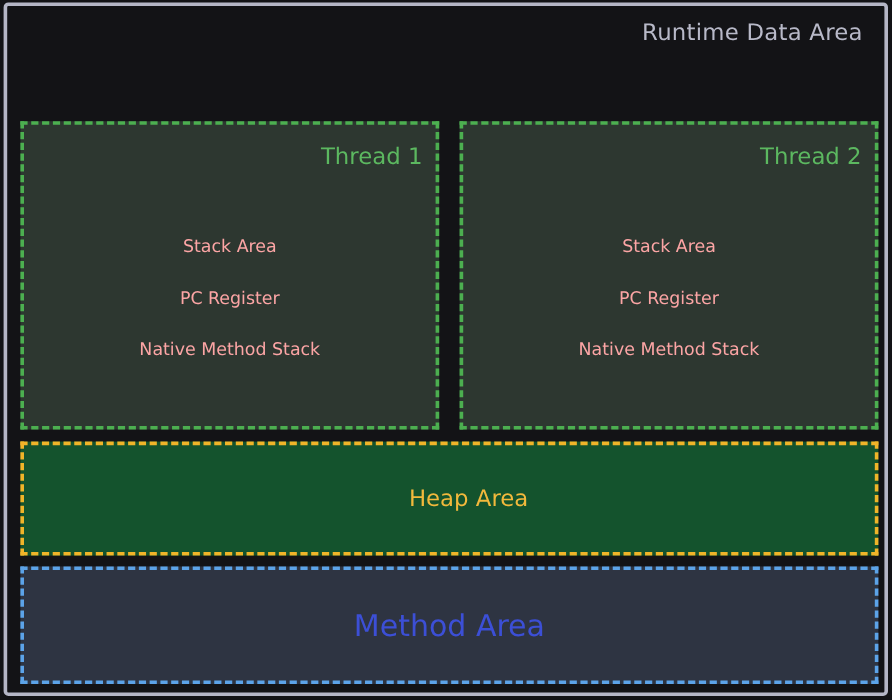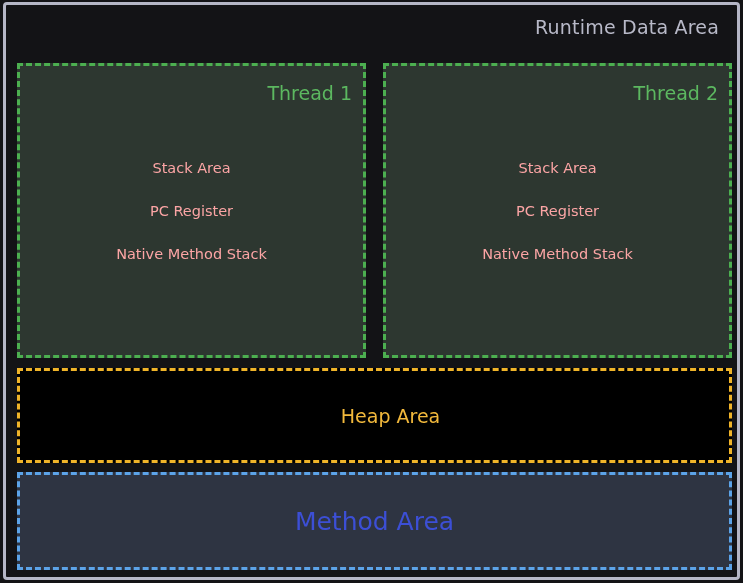--- a/index.html
+++ b/index.html
@@ -47,20 +47,21 @@
     gap: 17px;
   }
 
   .thread-box {
     position: relative;
     flex: 1 1 0;
     box-sizing: border-box;
     background: #2d3730;
     border: 3px dashed #4caf50;
     overflow: hidden;
+    margin-top: 38px;
   }
 
   .thread-label {
     position: absolute;
     right: 11px;
     top: 16px;
     font-size: 19px;
     color: #5cb860;
     white-space: nowrap;
   }
@@ -81,21 +82,21 @@
   }
   .thread-item:last-child { margin-bottom: 0; }
 
   .heap-box {
     position: absolute;
     left: 11px;
     top: 363px;
     width: 715px;
     height: 95px;
     box-sizing: border-box;
-    background: #000000;
+    background: #14532d;
     border: 3px dashed #f0b429;
     display: flex;
     align-items: center;
     justify-content: center;
     padding-left: 32px;
   }
   .heap-label {
     font-size: 19px;
     color: #f2b93c;
     white-space: nowrap;

